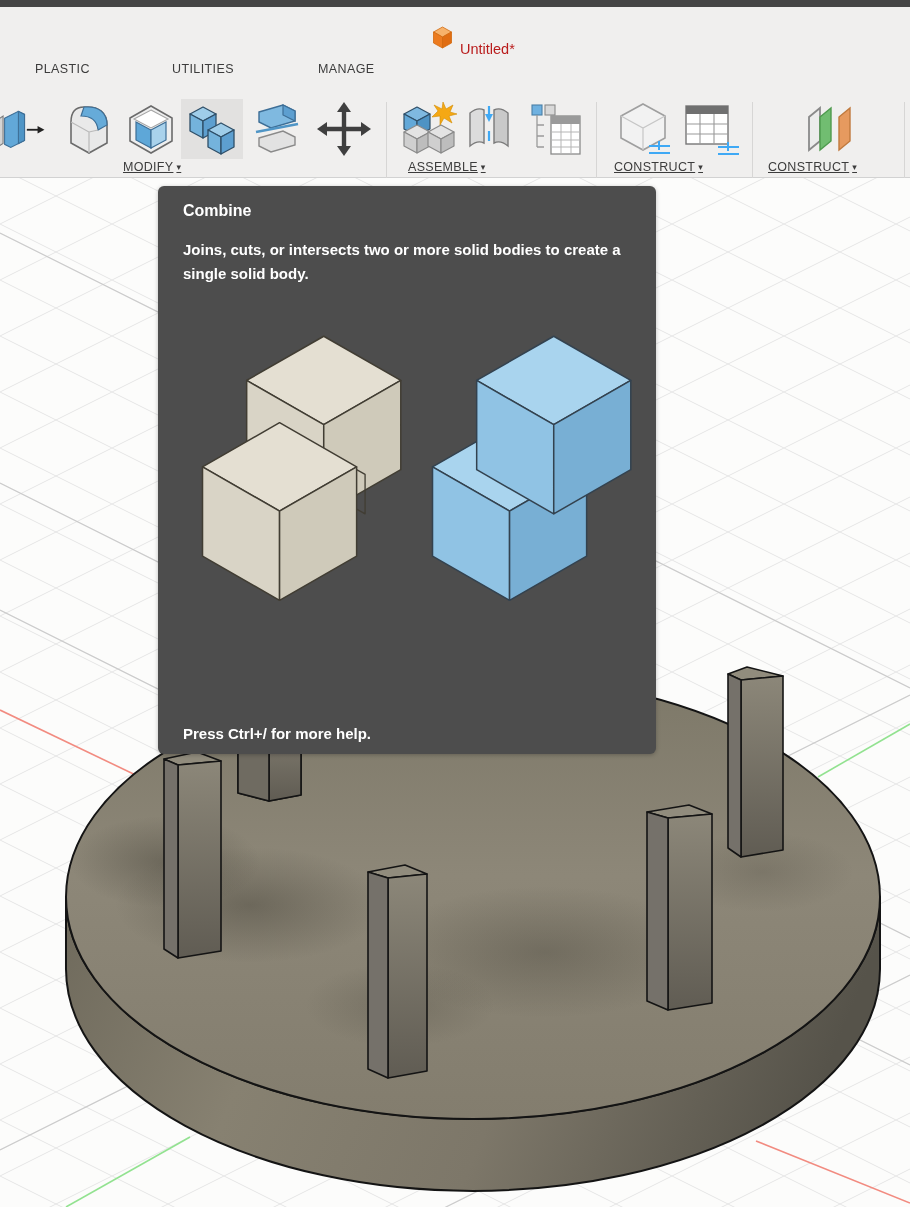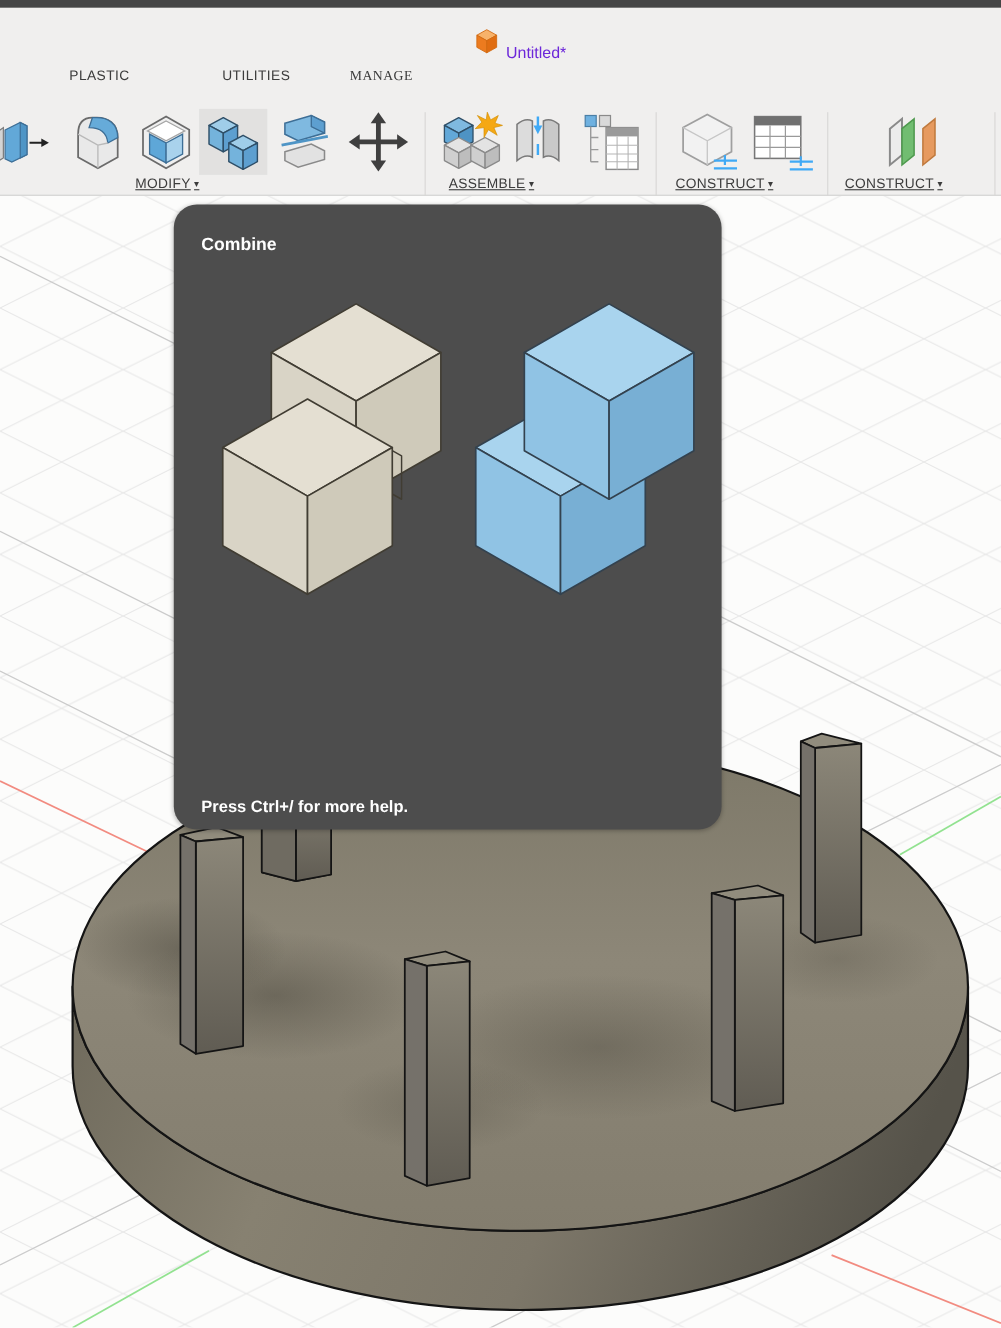--- a/index.html
+++ b/index.html
@@ -5,39 +5,39 @@
   * { margin:0; padding:0; box-sizing:border-box; }
   html,body { width:910px; height:1207px; overflow:hidden; background:#fff;
               font-family:"Liberation Sans", sans-serif; }
   .stage { position:relative; width:910px; height:1207px; overflow:hidden; background:#fbfbfa; }
 
   
   .titlestrip { position:absolute; left:0; top:0; width:910px; height:7px; background:#454545; z-index:30; }
   .ribbon { position:absolute; left:0; top:7px; width:910px; height:171px; background:#f0efee;
             border-bottom:1px solid #d2d2d2; z-index:25; }
   .doc-tab { position:absolute; left:432px; top:13px; height:34px; display:flex; align-items:center; gap:7px; }
-  .doc-tab .label { font-size:14.5px; color:#6d28d9;margin-top:24px; }
+  .doc-tab .label { font-size:14.5px; color:#b91c1c;margin-top:24px; }
   .rtab { position:absolute; top:55px; font-size:12.5px; letter-spacing:.4px; color:#3c3c3c; cursor:default; }
-  .tab-plastic { left:35px;margin-left:28px; } .tab-utilities { left:172px;margin-left:30px; } .tab-manage { left:318px;font-family:Liberation Serif, serif; }
+  .tab-plastic { left:35px; } .tab-utilities { left:172px; } .tab-manage { left:318px; }
 
   .tool { position:absolute; top:92px; width:58px; height:60px; display:flex; align-items:center; justify-content:center; }
   .tool.hl { background:#e2e1e0; }
   .clipwrap { overflow:hidden; }
   .gdivider { position:absolute; top:95px; width:1px; height:76px; background:#d7d6d5; }
   .glabel { position:absolute; top:153px; font-size:12.5px; color:#3c3c3c; text-align:left;
             letter-spacing:.3px; white-space:nowrap;text-decoration:underline; }
   .glabel .caret { font-size:9px; color:#3c3c3c; vertical-align:1px; margin-left:3px; }
 
   
   .viewport { position:absolute; left:0; top:178px; width:910px; height:1029px; }
   .viewport svg { display:block; }
 
   
   .tooltip { position:absolute; left:158px; top:186px; width:498px; height:568px;
-             background:#4d4d4d; border-radius:21px; padding:24px 26px 14px 25px;
+             background:#4d4d4d; border-radius:6px; padding:12px 26px 14px 25px;
              color:#fff; z-index:20; box-shadow:0 1px 4px rgba(0,0,0,.25); }
   .tooltip h1 { font-size:16px; font-weight:bold; margin:4px 0 18px 0; }
   .tooltip p { font-size:15px; font-weight:bold; line-height:24px; margin-bottom:24px; width:452px; }
   .tt-figs { display:flex; justify-content:space-between; padding:14px 2px 0 12px; width:462px; }
   .tt-footer { position:absolute; left:25px; bottom:12px; font-size:15px; font-weight:bold; }
 </style>
 </head>
 <body>
 
 <div class="stage">
@@ -126,20 +126,21 @@
           <polygon points="368,872 405,865 427,874 388,878" fill="#918c7d"></polygon>
           <polygon points="388,878 427,874 427,1071 388,1078" fill="url(#postR)"></polygon>
           <polygon points="368,872 388,878 388,1078 368,1069" fill="#75716a"></polygon>
         </g>
       </g>
     </svg>
   </div>
 
   <div class="tooltip">
     <h1>Combine</h1>
+    <p>Joins, cuts, or intersects two or more solid bodies to create a single solid body.</p>
 
     <div class="tt-figs">
 
       <svg width="218" height="282" viewBox="-12 0 232 290">
         <g stroke="#413d33" stroke-width="1.6" stroke-linejoin="round">
           <polygon points="125,8 207,55 125,102 43,55" fill="#e4dfd2"></polygon>
           <polygon points="43,55 125,102 125,197 43,150" fill="#d9d4c6"></polygon>
           <polygon points="207,55 125,102 125,197 207,150" fill="#cfcaba"></polygon>
           <polygon points="130,133 169,155 169,197 130,175" fill="none" stroke-width="1.4"></polygon>
           <polygon points="78,100 160,147 78,194 -4,147" fill="#e4dfd2"></polygon>

